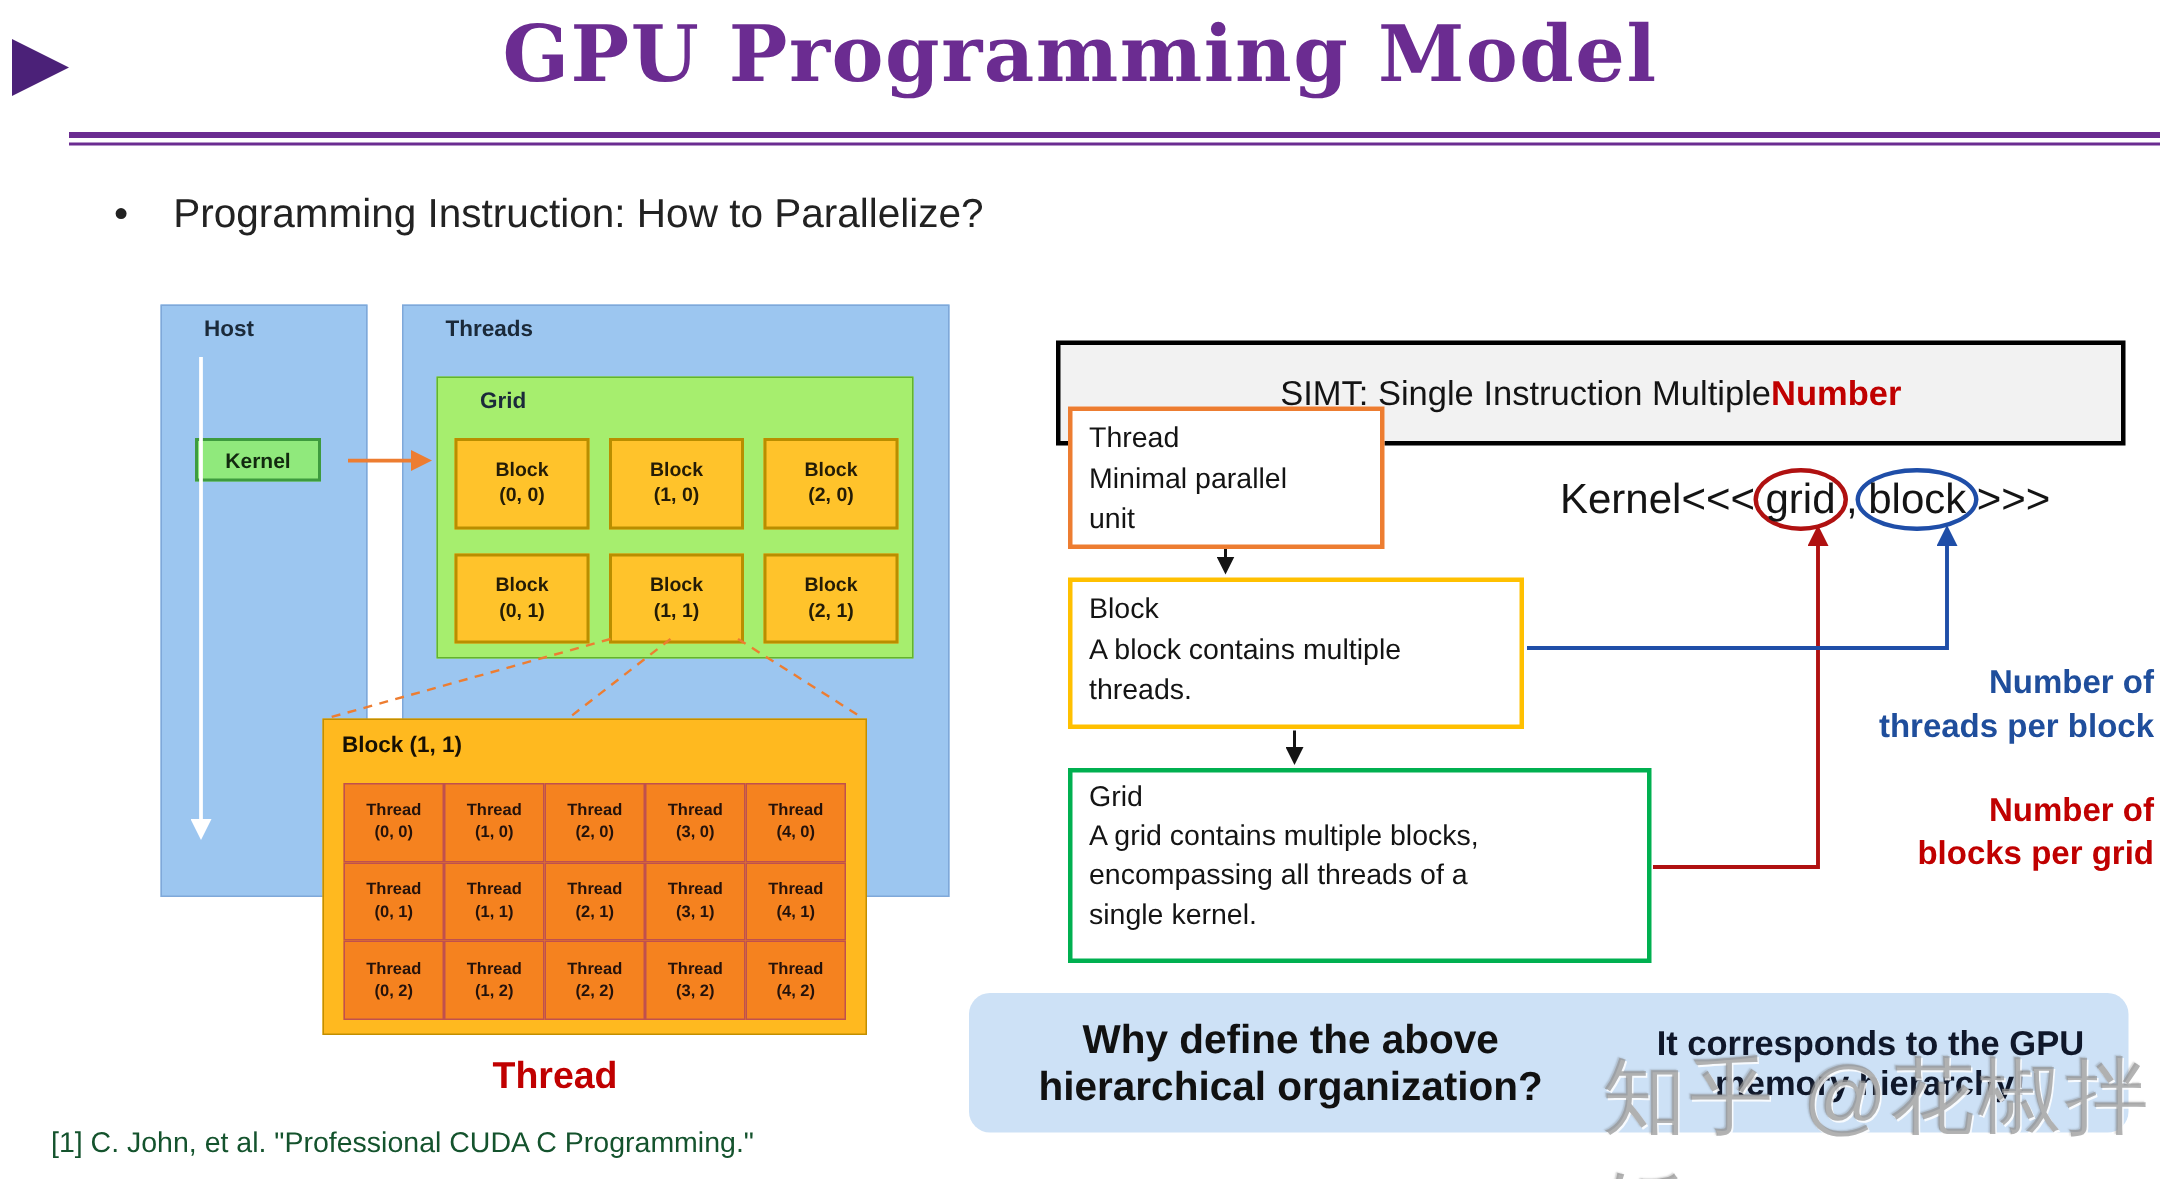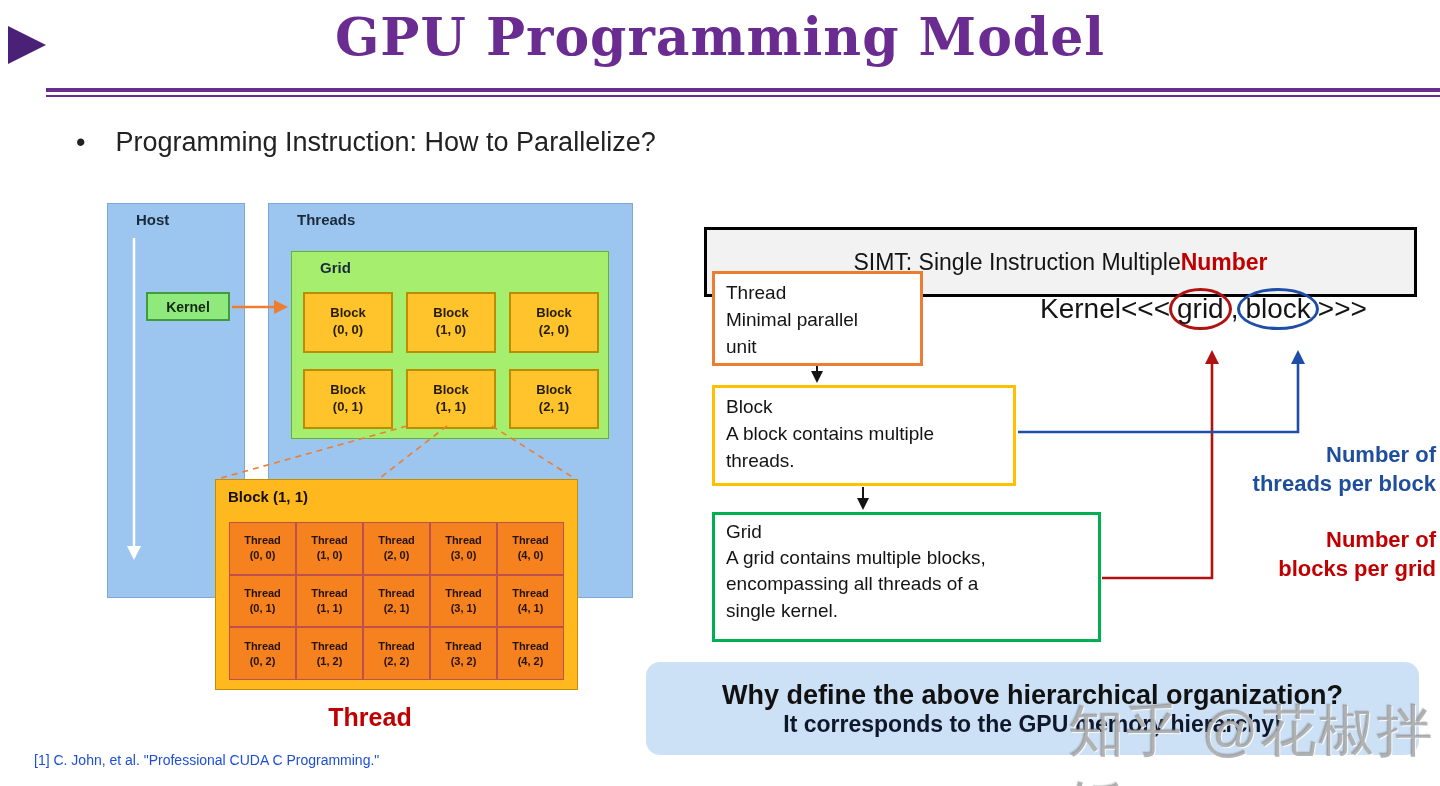--- a/index.html
+++ b/index.html
@@ -35,21 +35,21 @@
   .host-box {
     position: absolute; left: 107px; top: 203px; width: 138px; height: 395px;
     background: #9CC6F0; border: 1px solid #7FA8D9;
   }
   .device-box {
     position: absolute; left: 268px; top: 203px; width: 365px; height: 395px;
     background: #9CC6F0; border: 1px solid #7FA8D9;
   }
   .panel-label { display: inline-block; padding: 7px 28px; font-size: 15px; font-weight: 700; color: #1b2a3a; }
   .kernel-box {
-    position: absolute; left: 146px; top: 292px; width: 84px; height: 29px;
+    position: absolute; left: 130px; top: 292px; width: 84px; height: 29px;
     background: #90E97C; border: 2px solid #3E9B3E;
     display: flex; align-items: center; justify-content: center;
     font-size: 14px; font-weight: 600; color: #12290f;
   }
   .grid-box {
     position: absolute; left: 291px; top: 251px; width: 318px; height: 188px;
     background: #A6EE6E; border: 1px solid #63B32E;
   }
   .blocks-grid {
     position: absolute; left: 303px; top: 292px; width: 296px; height: 137px;
@@ -72,54 +72,54 @@
   }
   .thread-cell {
     background: #F5821F; border: 1.6px solid #C0504D;
     display: flex; align-items: center; justify-content: center; text-align: center;
     font-size: 11px; font-weight: 700; line-height: 1.35; color: #25120a;
   }
   .thread-caption {
     position: absolute; left: 215px; top: 703px; width: 310px; text-align: center;
     font-size: 25px; font-weight: 700; color: #C00000;
   }
-  .footnote { position: absolute; left: 34px; top: 752px; font-size: 14px; color: #1d4ed8; }
+  .footnote { position: absolute; left: 34px; top: 752px; font-size: 19px; color: #14532d; }
 
   
   .simt-box {
     position: absolute; left: 704px; top: 179px; width: 713px; height: 70px;
     background: #F2F2F2; border: 3px solid #000;
     display: flex; align-items: center; justify-content: center;
     font-size: 23px; color: #141414; margin-top: 48px;
   }
   .simt-highlight { color: #C00000; font-weight: 700; }
   .desc-box {
     position: absolute; background: #fff; color: #141414;
     font-size: 19px; line-height: 1.42; padding: 6px 11px;
   }
   .thread-desc { left: 712px; top: 271px; width: 211px; height: 95px; border: 3px solid #ED7D31; }
   .block-desc  { left: 712px; top: 385px; width: 304px; height: 101px; border: 3px solid #FFC000; }
   .grid-desc   { left: 712px; top: 512px; width: 389px; height: 130px; border: 3px solid #00B050; padding-top: 4px; line-height: 1.38; }
 
   .kernel-call {
-    position: absolute; left: 1040px; top: 292px; font-size: 28px; color: #141414;
+    position: absolute; left: 1040px; top: 316px; font-size: 28px; color: #141414;
     display: flex; align-items: center;
   }
   .ellipse { display: inline-block; border-radius: 50%; padding: 2px 5px; margin: -4px -1px; }
   .ellipse-red  { border: 3px solid #B01111; }
   .ellipse-blue { border: 3px solid #1F4EA8; }
 
   .num-label { position: absolute; width: 210px; text-align: right; font-size: 22px; font-weight: 700; line-height: 1.3; }
   .num-threads { left: 1226px; top: 441px; color: #1F4E9C; }
   .num-blocks  { left: 1226px; top: 526px; color: #C00000; }
 
   .why-box {
     position: absolute; left: 646px; top: 662px; width: 773px; height: 93px;
     background: #CDE1F6; border-radius: 14px;
-    display: flex; flex-direction: column; align-items: center; justify-content: center;
+    display: flex; flex-direction: row; align-items: center; justify-content: center;
     text-align: center;
   }
   .why-line1 { font-size: 27px; font-weight: 700; color: #111; }
   .why-line2 { font-size: 23px; font-weight: 700; color: #0f172a; }
 
   .watermark {
     position: absolute; left: 1068px; top: 694px; z-index: 20;
     font-size: 56px; color: rgba(150,150,150,0.72); letter-spacing: 2px;
     text-shadow: 1px 1px 0 rgba(255,255,255,0.85), -1px -1px 1px rgba(90,90,90,0.25);
   }

